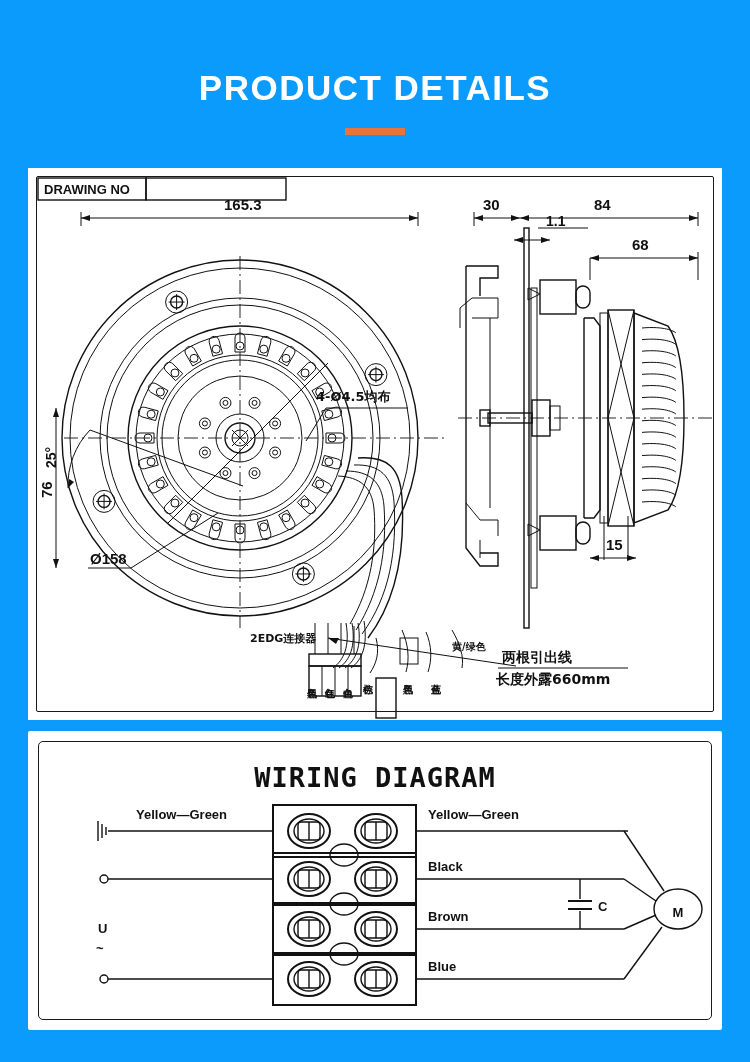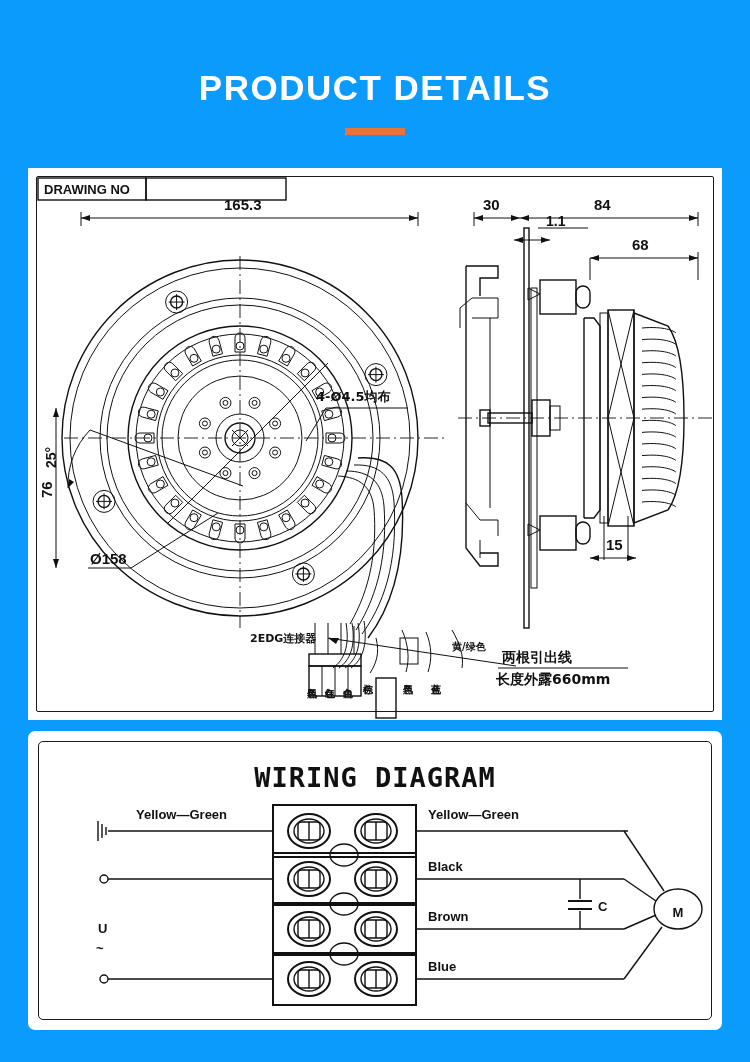--- a/index.html
+++ b/index.html
@@ -36,21 +36,21 @@
     position:absolute;
     background:#ffffff;
   }
   #drawing-panel{
     left:28px;top:168px;
     width:694px;height:552px;
   }
   #wiring-panel{
     left:28px;top:731px;
     width:694px;height:299px;
-    border-radius:7px;
+    border-radius:2px;
   }
   .panel-inner-border{
     position:absolute;
     border:1.6px solid #1a1a1a;
   }
   #drawing-frame{
     left:8px;top:8px;right:8px;bottom:8px;
     border-radius:2px;
   }
   #wiring-frame{

